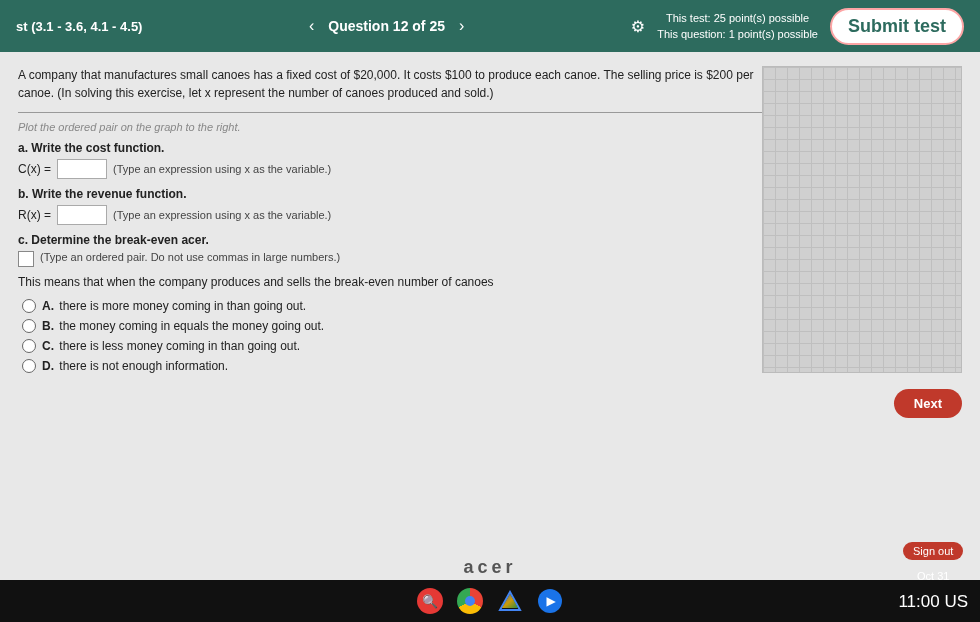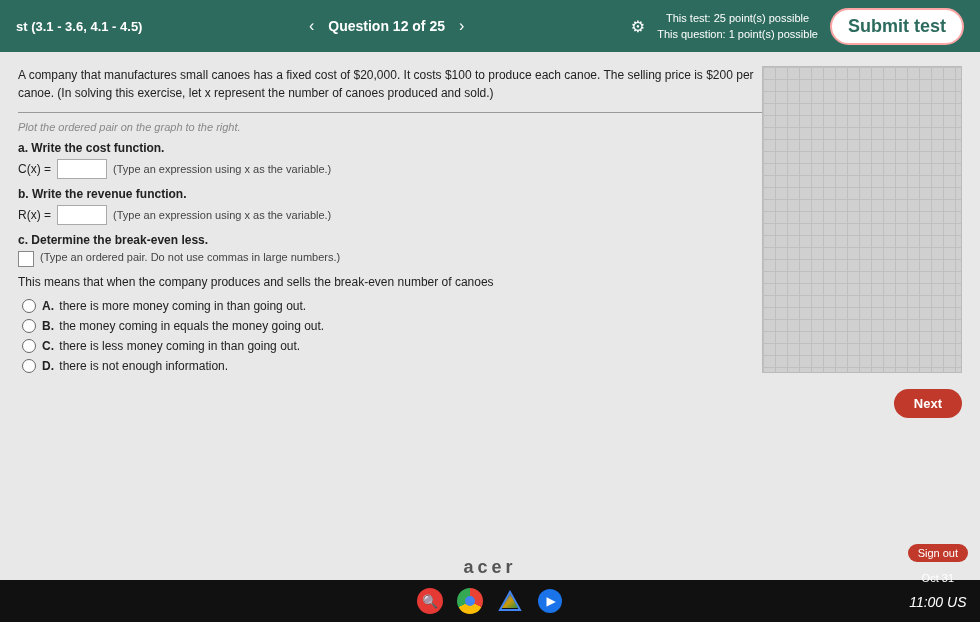--- a/index.html
+++ b/index.html
@@ -271,22 +271,21 @@
       cursor: pointer;
     }
 
     .taskbar-date {
       color: #fff;
       font-size: 11px;
     }
 
     .taskbar-time {
       color: #fff;
-      font-size: 14px;
-      font-style: italic;
+      font-size: 17px;
     }
 
     .wifi-icon {
       color: #fff;
       font-size: 12px;
     }
 
     
     .content-wrapper {
       display: flex;
@@ -378,21 +377,21 @@
           <span class="input-hint">(Type an expression using x as the variable.)</span>
         </div>
 
         <p class="part-label">b. Write the revenue function.</p>
         <div class="input-row">
           <span class="func-label">R(x) =</span>
           <input type="text" class="text-input" style="">
           <span class="input-hint">(Type an expression using x as the variable.)</span>
         </div>
 
-        <p class="part-label">c. Determine the break-even less.</p>
+        <p class="part-label">c. Determine the break-even acer.</p>
         <div class="ordered-pair-input">
           <div class="checkbox-input"></div>
           <span class="input-hint">(Type an ordered pair. Do not use commas in large numbers.)</span>
         </div>
 
         <p class="break-even-text">This means that when the company produces and sells the break-even number of canoes</p>
 
         <div class="radio-group">
           <div class="radio-row">
             <div class="radio-circle"></div>

